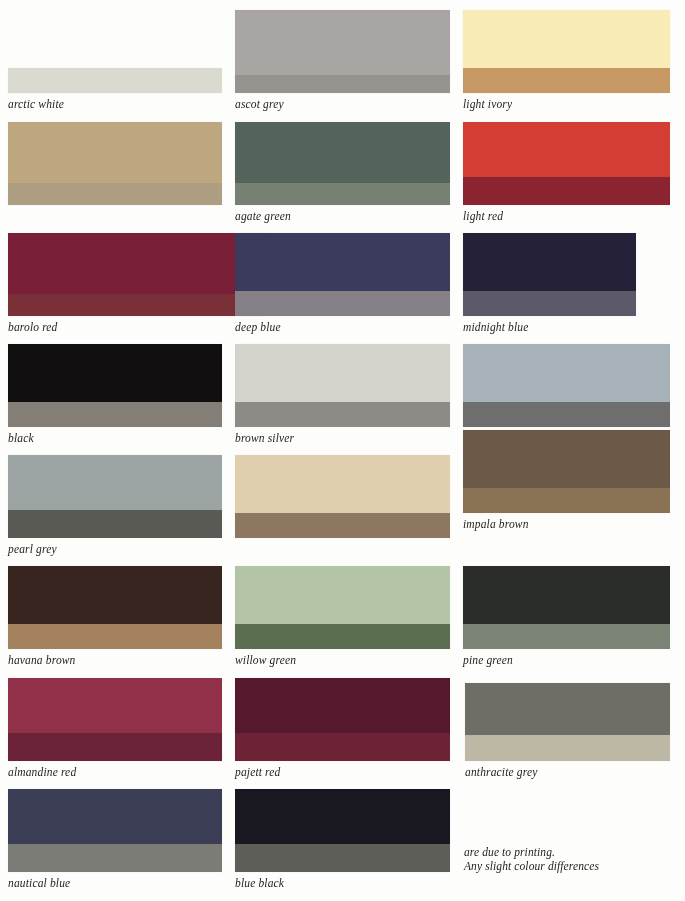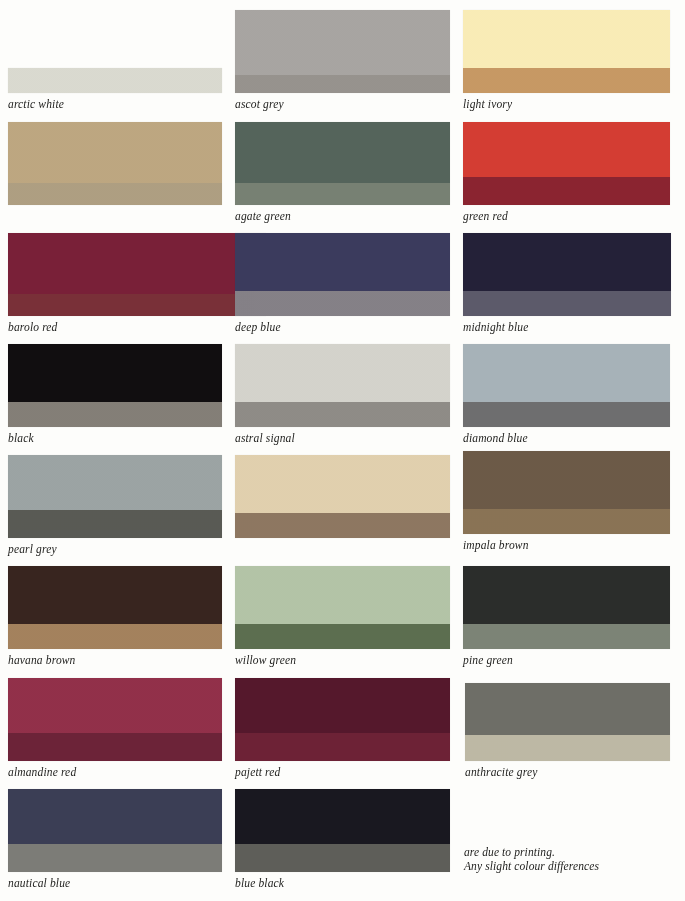--- a/index.html
+++ b/index.html
@@ -120,39 +120,39 @@
           <div class="grain"></div>
         </div>
         <div class="swatch-label">agate green</div>
       </div>
       <div class="swatch-cell" style="left: 463px; top: 122px; width: 207px;">
         <div class="swatch-block" style="height: 83px; background: rgb(214, 61, 51);">
           <div class="swatch-main" style="background: rgb(214, 61, 51);"></div>
           <div class="swatch-strip" style="height: 28px; background: rgb(140, 36, 48);"></div>
           <div class="grain"></div>
         </div>
-        <div class="swatch-label">green red</div>
+        <div class="swatch-label">light red</div>
       </div>
       <div class="swatch-cell" style="left: 8px; top: 233px; width: 258px;">
         <div class="swatch-block" style="height: 83px; background: rgb(122, 32, 56);">
           <div class="swatch-main" style="background: rgb(122, 32, 56);"></div>
           <div class="swatch-strip" style="height: 22px; background: rgb(122, 48, 56);"></div>
           <div class="grain"></div>
         </div>
         <div class="swatch-label">barolo red</div>
       </div>
       <div class="swatch-cell" style="left: 235px; top: 233px; width: 215px;">
         <div class="swatch-block" style="height: 83px; background: rgb(59, 59, 94);">
           <div class="swatch-main" style="background: rgb(59, 59, 94);"></div>
           <div class="swatch-strip" style="height: 25px; background: rgb(134, 130, 136);"></div>
           <div class="grain"></div>
         </div>
         <div class="swatch-label">deep blue</div>
       </div>
-      <div class="swatch-cell" style="left: 463px; top: 233px; width: 208px;">
+      <div class="swatch-cell" style="left: 463px; top: 233px; width: 173px;">
         <div class="swatch-block" style="height: 83px; background: rgb(36, 33, 56);">
           <div class="swatch-main" style="background: rgb(36, 33, 56);"></div>
           <div class="swatch-strip" style="height: 25px; background: rgb(93, 91, 107);"></div>
           <div class="grain"></div>
         </div>
         <div class="swatch-label">midnight blue</div>
       </div>
       <div class="swatch-cell" style="left: 8px; top: 344px; width: 214px;">
         <div class="swatch-block" style="height: 83px; background: rgb(17, 14, 16);">
           <div class="swatch-main" style="background: rgb(17, 14, 16);"></div>
@@ -160,21 +160,21 @@
           <div class="grain"></div>
         </div>
         <div class="swatch-label">black</div>
       </div>
       <div class="swatch-cell" style="left: 235px; top: 344px; width: 215px;">
         <div class="swatch-block" style="height: 83px; background: rgb(214, 213, 206);">
           <div class="swatch-main" style="background: rgb(214, 213, 206);"></div>
           <div class="swatch-strip" style="height: 25px; background: rgb(144, 141, 136);"></div>
           <div class="grain"></div>
         </div>
-        <div class="swatch-label">astral signal</div>
+        <div class="swatch-label">brown silver</div>
       </div>
       <div class="swatch-cell" style="left: 463px; top: 344px; width: 207px;">
         <div class="swatch-block" style="height: 83px; background: rgb(168, 180, 186);">
           <div class="swatch-main" style="background: rgb(168, 180, 186);"></div>
           <div class="swatch-strip" style="height: 25px; background: rgb(111, 111, 112);"></div>
           <div class="grain"></div>
         </div>
         <div class="swatch-label">diamond blue</div>
       </div>
       <div class="swatch-cell" style="left: 8px; top: 455px; width: 214px;">
@@ -185,21 +185,21 @@
         </div>
         <div class="swatch-label">pearl grey</div>
       </div>
       <div class="swatch-cell" style="left: 235px; top: 455px; width: 215px;">
         <div class="swatch-block" style="height: 83px; background: rgb(227, 210, 176);">
           <div class="swatch-main" style="background: rgb(227, 210, 176);"></div>
           <div class="swatch-strip" style="height: 25px; background: rgb(143, 120, 98);"></div>
           <div class="grain"></div>
         </div>
       </div>
-      <div class="swatch-cell" style="left: 463px; top: 451px; width: 207px;">
+      <div class="swatch-cell" style="left: 463px; top: 430px; width: 207px;">
         <div class="swatch-block" style="height: 83px; background: rgb(109, 91, 72);">
           <div class="swatch-main" style="background: rgb(109, 91, 72);"></div>
           <div class="swatch-strip" style="height: 25px; background: rgb(139, 116, 86);"></div>
           <div class="grain"></div>
         </div>
         <div class="swatch-label">impala brown</div>
       </div>
       <div class="swatch-cell" style="left: 8px; top: 566px; width: 214px;">
         <div class="swatch-block" style="height: 83px; background: rgb(56, 37, 31);">
           <div class="swatch-main" style="background: rgb(56, 37, 31);"></div>

